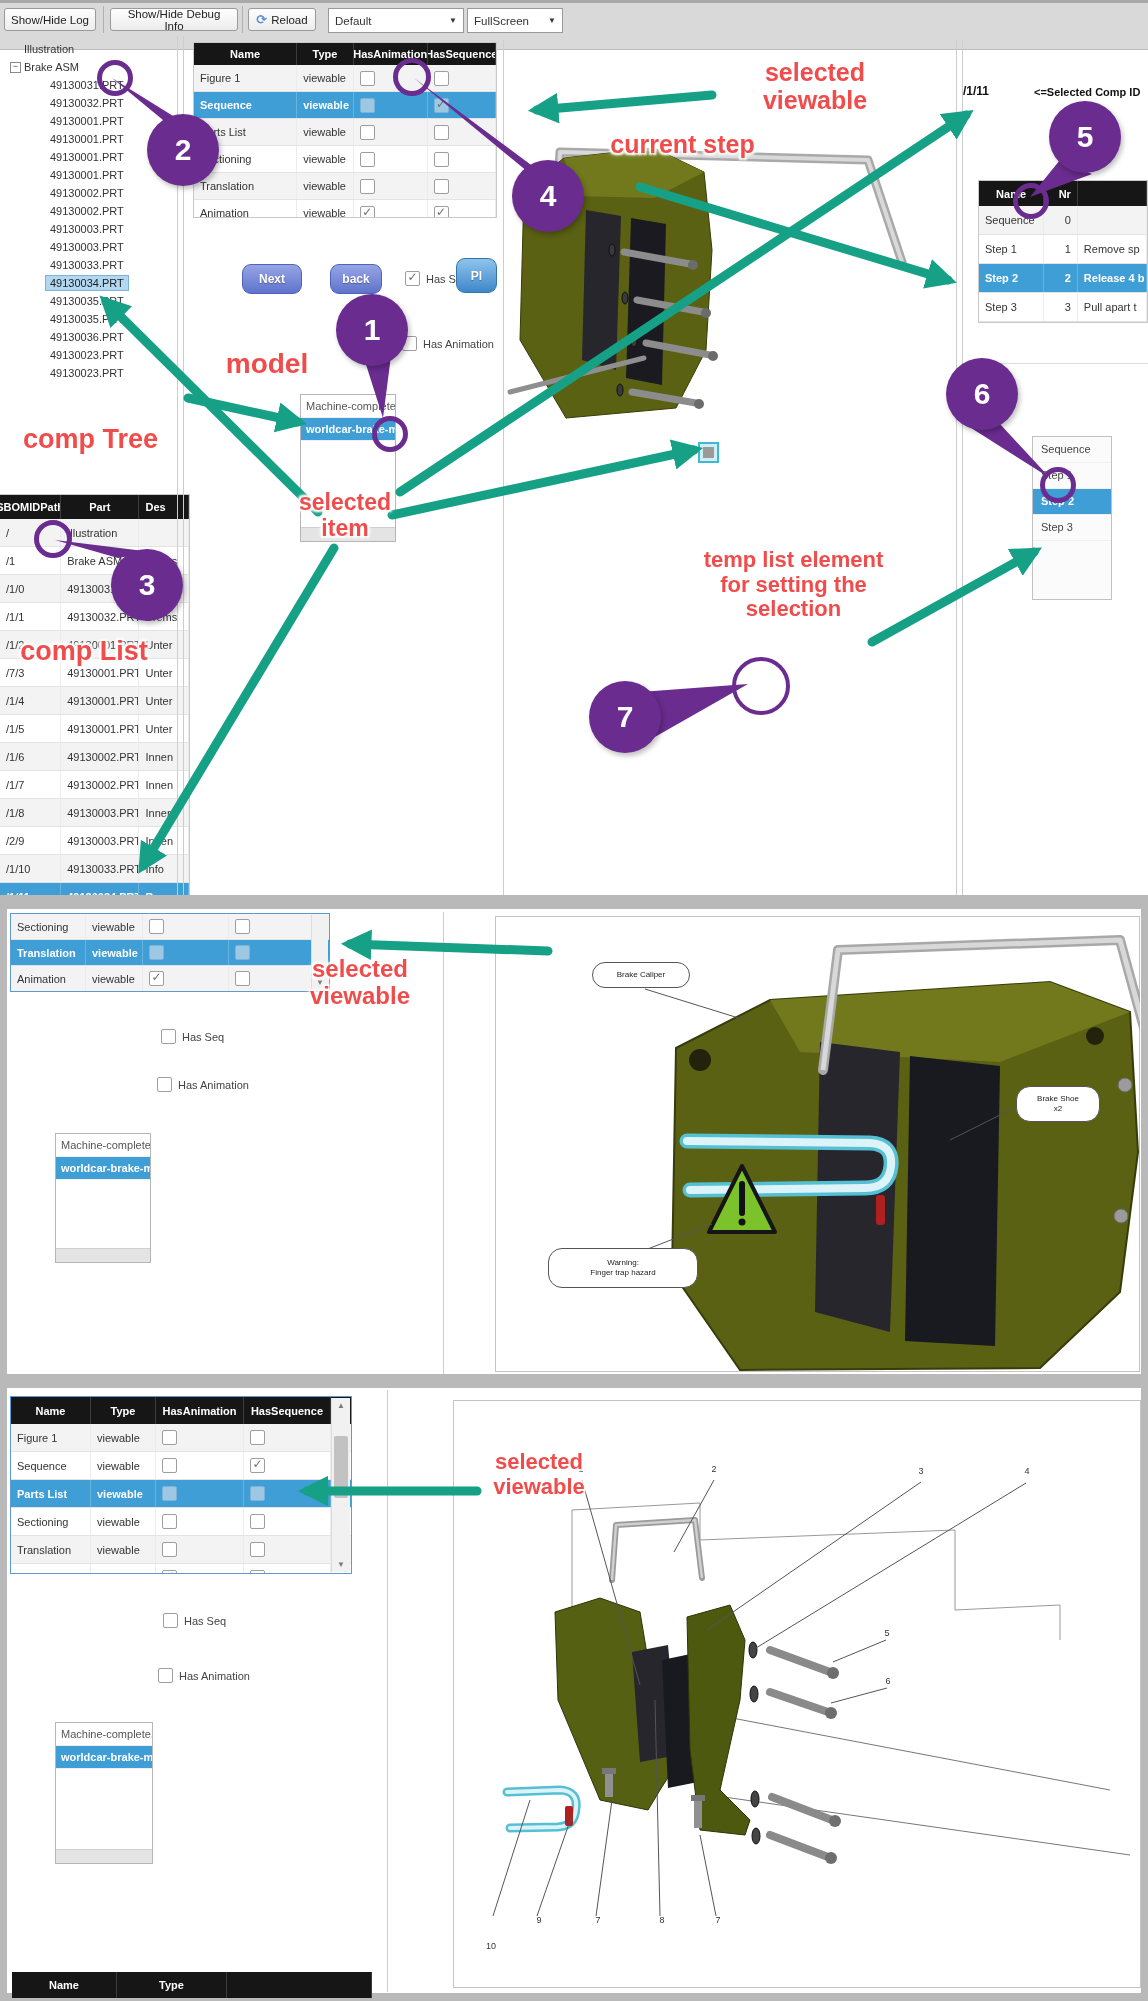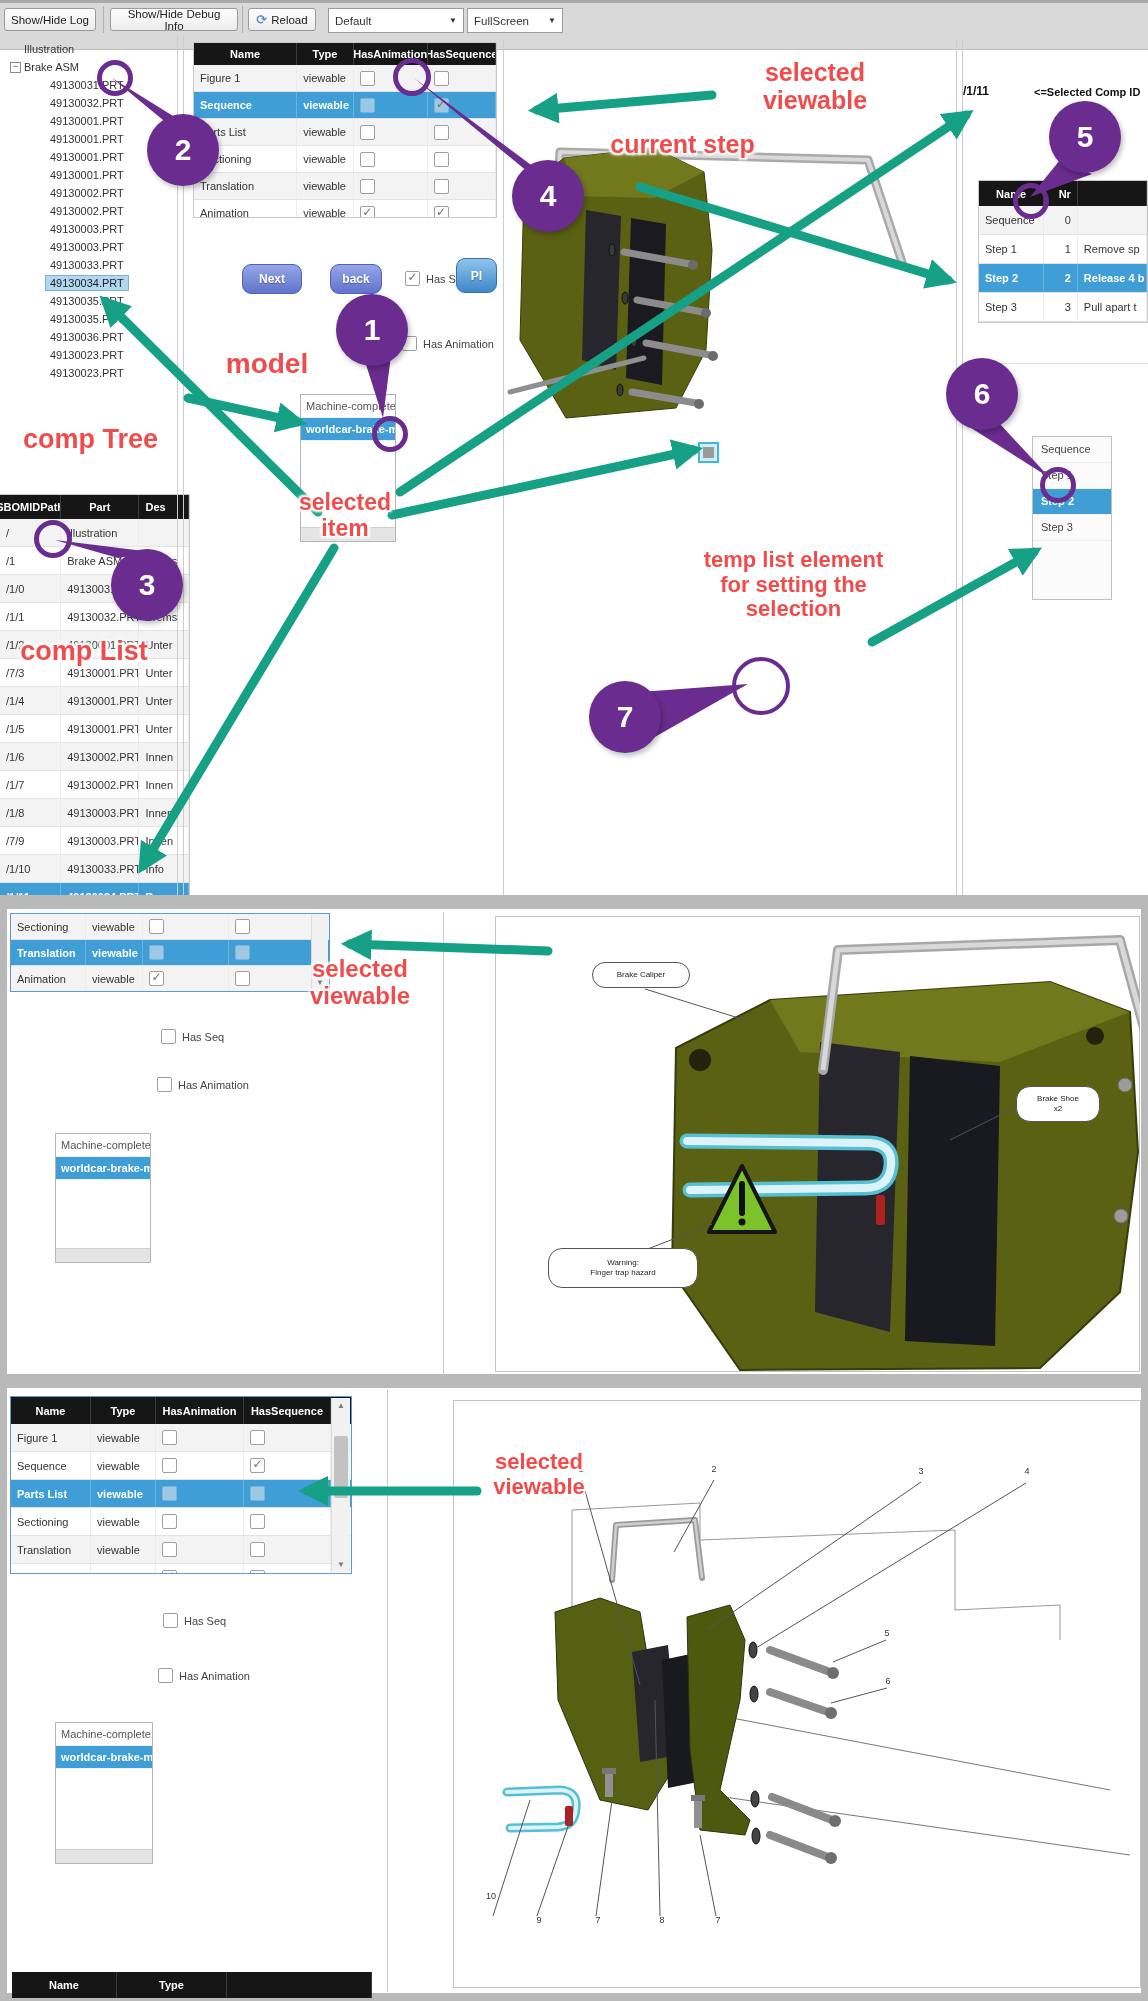--- a/index.html
+++ b/index.html
@@ -281,21 +281,21 @@
           <div class="cPath">/1/7</div>
           <div class="cPart">49130002.PRT</div>
           <div class="cDes">Innen</div>
         </div>
         <div class="row">
           <div class="cPath">/1/8</div>
           <div class="cPart">49130003.PRT</div>
           <div class="cDes">Innen</div>
         </div>
         <div class="row">
-          <div class="cPath">/7/9</div>
+          <div class="cPath">/2/9</div>
           <div class="cPart">49130003.PRT</div>
           <div class="cDes">Innen</div>
         </div>
         <div class="row">
           <div class="cPath">/1/10</div>
           <div class="cPart">49130033.PRT</div>
           <div class="cDes">Info</div>
         </div>
         <div class="row sel">
           <div class="cPath">/1/11</div>
@@ -624,21 +624,21 @@
         <line x1="207" y1="516" x2="202" y2="300"></line>
       <line x1="263" y1="516" x2="247" y2="435"></line>
     </g>
   </svg>
   <span class="callout" style="left:573px;top:1464px">1</span>
   <span class="callout" style="left:706px;top:1464px">2</span>
   <span class="callout" style="left:913px;top:1466px">3</span>
   <span class="callout" style="left:1019px;top:1466px">4</span>
   <span class="callout" style="left:879px;top:1628px">5</span>
   <span class="callout" style="left:880px;top:1676px">6</span>
-  <span class="callout" style="left:483px;top:1891px">10</span>
+  <span class="callout" style="left:483px;top:1941px">10</span>
   <span class="callout" style="left:531px;top:1915px">9</span>
   <span class="callout" style="left:590px;top:1915px">7</span>
   <span class="callout" style="left:654px;top:1915px">8</span>
   <span class="callout" style="left:710px;top:1915px">7</span>
 
   <div class="a hdr" style="left:12px;top:1972px;width:360px;height:26px;z-index:3">
     <div style="width:105px">Name</div>
     <div style="width:110px">Type</div>
     <div style="width:145px"></div>
   </div>

